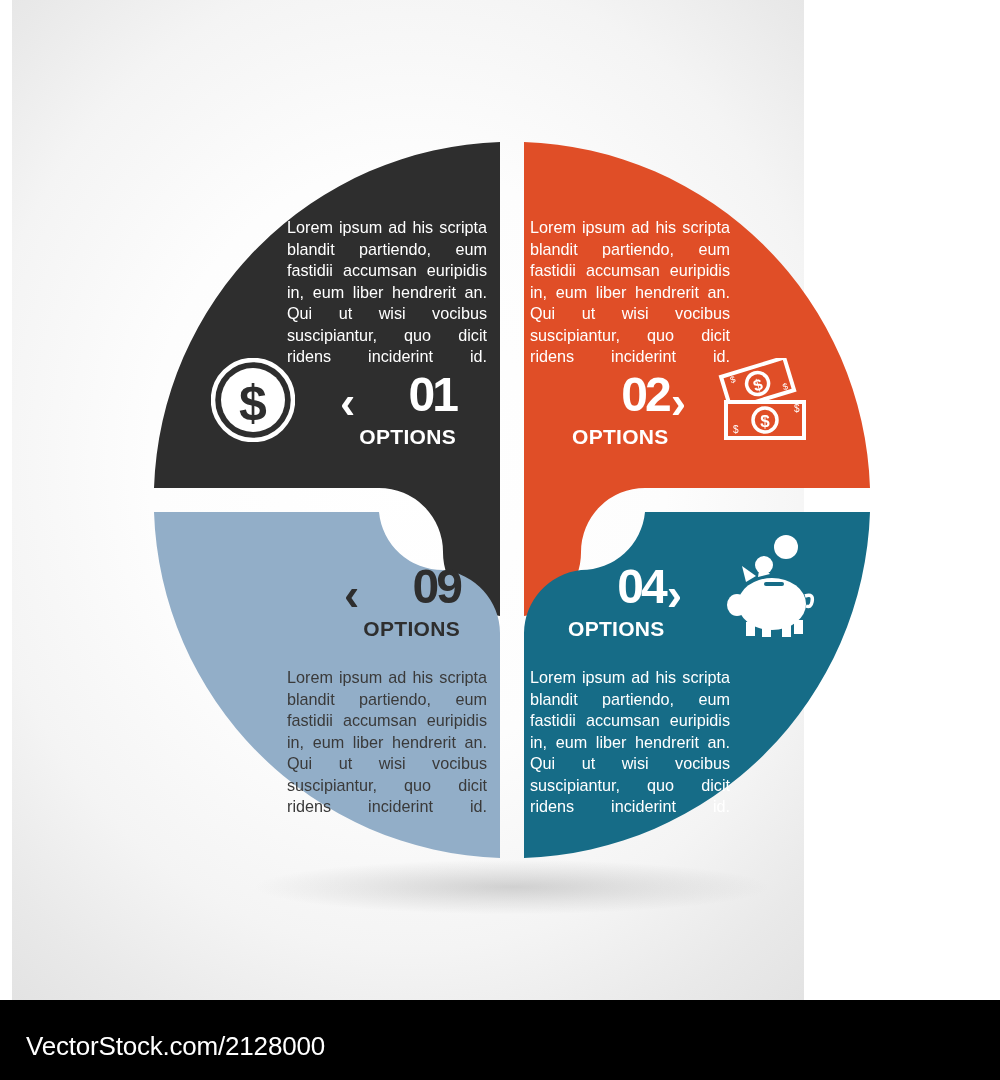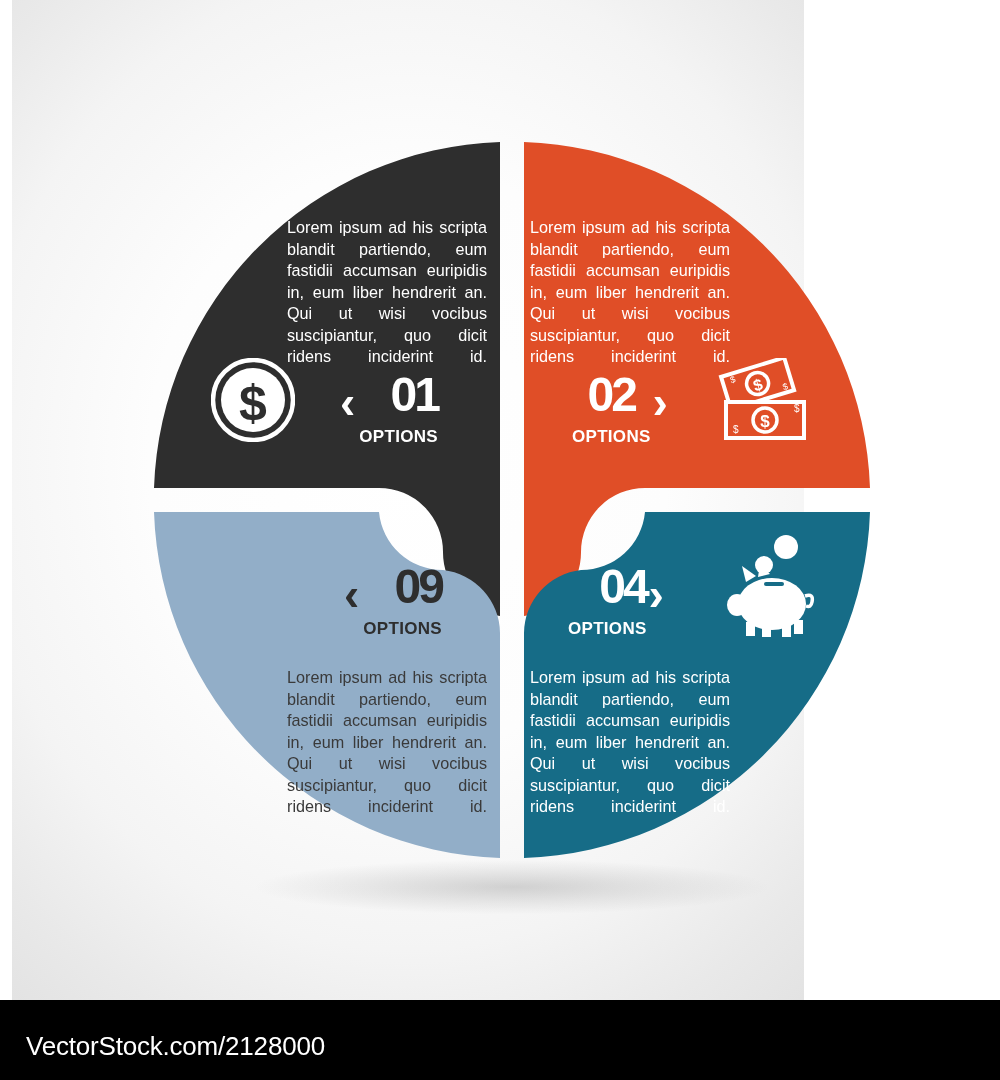--- a/index.html
+++ b/index.html
@@ -103,42 +103,42 @@
   .num {
     font-family: "Liberation Sans", sans-serif;
     font-weight: bold;
     font-size: 48px;
     line-height: 62px;
     letter-spacing: -3px;
   }
   .optlabel {
     font-family: "Liberation Sans", sans-serif;
     font-weight: bold;
-    font-size: 17px;
+    font-size: 21px;
     letter-spacing: 0.3px;
     line-height: 21px;
   }
   .chev {
     font-family: "Liberation Sans", sans-serif;
     font-weight: bold;
     font-size: 46px;
     line-height: 46px;
   }
   .nb-1 {
     left: 328px;
     top: 364px;
     color: #ffffff;
   }
   .nb-1 .stack { text-align: right; }
   .nb-2 {
     left: 560px;
     top: 364px;
     color: #ffffff;
   }
-  .nb-2 .stack { text-align: center; }
+  .nb-2 .stack { text-align: right; }
   .nb-3 {
     left: 332px;
     top: 556px;
     color: #2e2e2e;
   }
   .nb-3 .stack { text-align: right; }
   .nb-4 {
     left: 556px;
     top: 556px;
     color: #ffffff;

